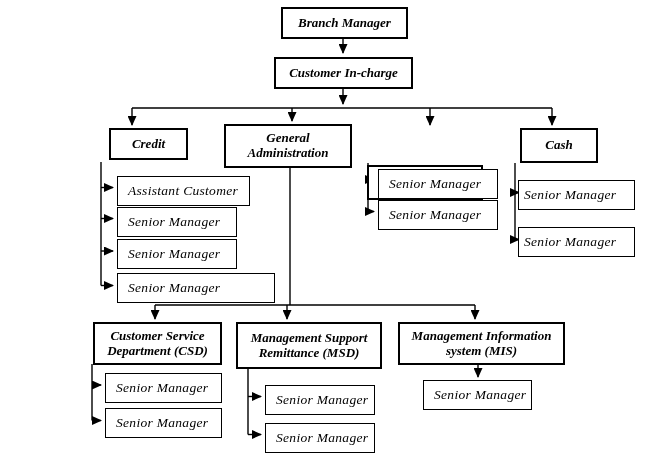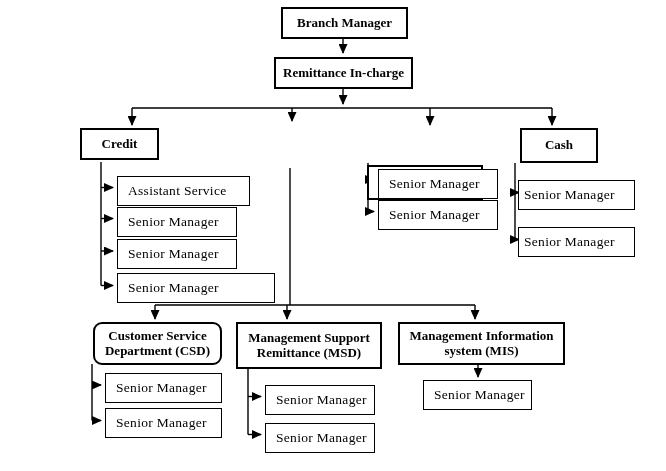--- a/index.html
+++ b/index.html
@@ -17,20 +17,21 @@
     background:#fff;
     border:2px solid #000;
     display:flex;
     align-items:center;
     justify-content:center;
     text-align:center;
     font-weight:bold;
     font-size:13px;
     line-height:1.15;
     padding:14px 3px;
+    font-style:italic;
   }
   .child{
     border:1px solid #000;
     font-weight:normal;
     justify-content:flex-start;
     text-align:left;
     padding-left:10px;
     font-size:13.5px;
     letter-spacing:0.3px;
   }
@@ -90,41 +91,42 @@
 
     <line x1="248" y1="369" x2="248" y2="434.5"></line>
     <line x1="248" y1="396.5" x2="261" y2="396.5" marker-end="url(#arr)"></line>
     <line x1="248" y1="434.5" x2="261" y2="434.5" marker-end="url(#arr)"></line>
 
     <line x1="478" y1="365" x2="478" y2="377" marker-end="url(#arr)"></line>
   </svg>
 
   <div class="node" style="left:281px;top:7px;width:127px;height:27px;">Branch Manager</div>
 
-  <div class="node" style="left:274px;top:57px;width:139px;height:29px;">Remittance In-charge</div>
+  <div class="node" style="left:274px;top:57px;width:139px;height:29px;">Customer In-charge</div>
 
-  <div class="node" style="left:80px;top:128px;width:79px;height:28px;">Credit</div>
+  <div class="node" style="left:109px;top:128px;width:79px;height:28px;">Credit</div>
 
+  <div class="node" style="left:224px;top:124px;width:128px;height:44px;">General Administration</div>
 
   <div class="node" style="left:367px;top:128px;width:116px;height:35px;margin-top:37px;">Remittance</div>
 
   <div class="node" style="left:520px;top:128px;width:78px;height:35px;">Cash</div>
 
-  <div class="node child" style="left:117px;top:176px;width:133px;height:23px;">Assistant Service</div>
+  <div class="node child" style="left:117px;top:176px;width:133px;height:23px;">Assistant Customer</div>
   <div class="node child" style="left:117px;top:207px;width:120px;height:23px;">Senior Manager</div>
   <div class="node child" style="left:117px;top:239px;width:120px;height:24px;">Senior Manager</div>
   <div class="node child" style="left:117px;top:273px;width:158px;height:25px;">Senior Manager</div>
 
   <div class="node child" style="left:378px;top:169px;width:120px;height:21px;">Senior Manager</div>
   <div class="node child" style="left:378px;top:200px;width:120px;height:23px;">Senior Manager</div>
 
   <div class="node child" style="left:518px;top:180px;width:117px;height:25px;padding-left:5px;">Senior Manager</div>
   <div class="node child" style="left:518px;top:227px;width:117px;height:25px;padding-left:5px;">Senior Manager</div>
 
-  <div class="node" style="left:93px;top:322px;width:129px;height:43px;border-radius:9px;">Customer Service Department (CSD)</div>
+  <div class="node" style="left:93px;top:322px;width:129px;height:43px;">Customer Service Department (CSD)</div>
 
   <div class="node" style="left:236px;top:322px;width:146px;height:47px;">Management Support Remittance (MSD)</div>
 
   <div class="node" style="left:398px;top:322px;width:167px;height:43px;">Management Information system (MIS)</div>
 
   <div class="node child" style="left:105px;top:373px;width:117px;height:24px;">Senior Manager</div>
   <div class="node child" style="left:105px;top:408px;width:117px;height:25px;">Senior Manager</div>
 
   <div class="node child" style="left:265px;top:385px;width:110px;height:23px;">Senior Manager</div>
   <div class="node child" style="left:265px;top:423px;width:110px;height:23px;">Senior Manager</div>

